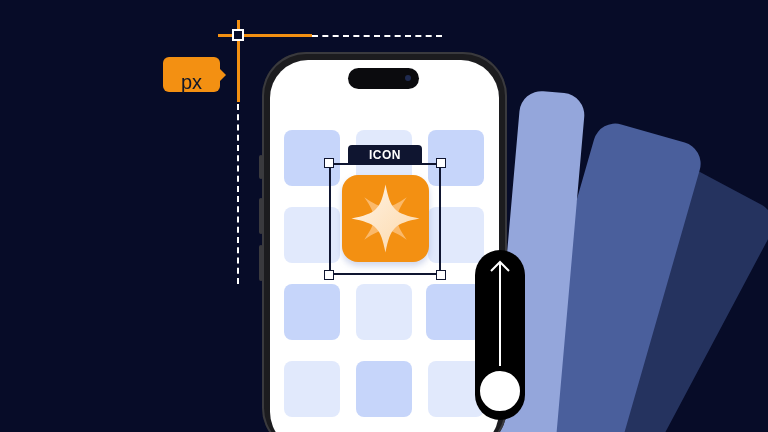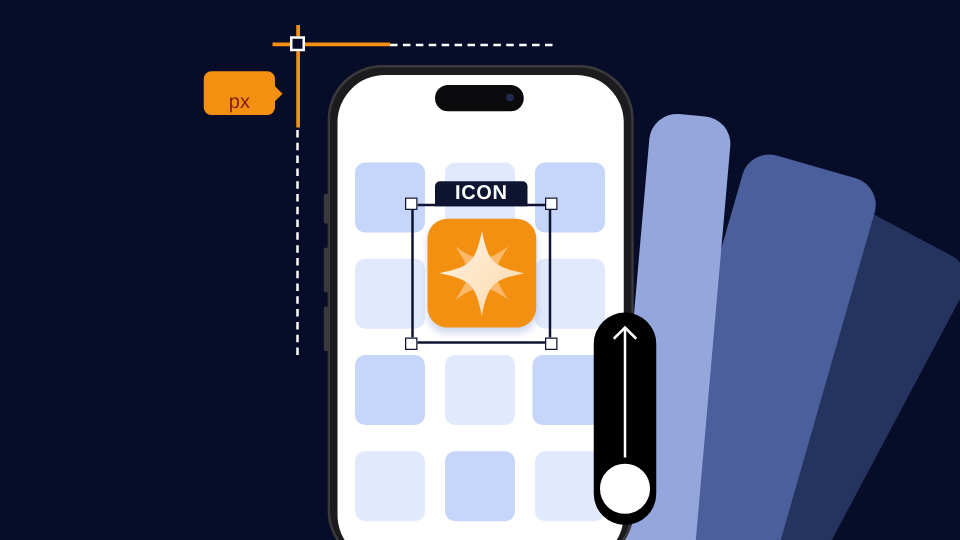--- a/index.html
+++ b/index.html
@@ -21,21 +21,21 @@
 <div class="card" style="left:505px;top:105px;width:110px;height:345px;background:#4a5f9c;transform:rotate(16deg);transform-origin:0% 100%;"></div>
 <div class="card" style="left:490px;top:88px;width:65px;height:360px;background:#94a6db;transform:rotate(5deg);transform-origin:0% 100%;"></div>
 
 <div class="abs" style="left:218px;top:34px;width:94px;height:3px;background:#f39012;"></div>
 <div class="abs" style="left:312px;top:35px;width:130px;height:0;border-top:2px dashed #ffffff;"></div>
 <div class="abs" style="left:237px;top:20px;width:3px;height:82px;background:#f39012;"></div>
 <div class="abs" style="left:237px;top:104px;width:0;height:180px;border-left:2px dashed #ffffff;"></div>
 <div class="abs" style="left:232px;top:29px;width:12px;height:12px;background:#070c28;border:2px solid #ffffff;box-sizing:border-box;"></div>
 
 <div class="abs" style="left:163px;top:57px;width:57px;height:35px;background:#f39012;border-radius:6px;display:flex;align-items:center;justify-content:center;">
-  <span style="color:#7f1d1d;font-size:16px;margin-top:15px;">px</span>
+  <span style="color:#0f172a;font-size:20px;margin-top:15px;">px</span>
   <span style="position:absolute;right:-6px;top:12px;width:0;height:0;border-top:6px solid transparent;border-bottom:6px solid transparent;border-left:6px solid #f39012;"></span>
 </div>
 
 <div class="phone"></div>
 <div class="abs" style="left:259px;top:155px;width:4px;height:24px;background:#3a3a3e;border-radius:2px;"></div>
 <div class="abs" style="left:259px;top:198px;width:4px;height:36px;background:#3a3a3e;border-radius:2px;"></div>
 <div class="abs" style="left:259px;top:245px;width:4px;height:36px;background:#3a3a3e;border-radius:2px;"></div>
 <div class="screen"></div>
 <div class="island"></div>
 <div class="cam"></div>
@@ -49,21 +49,21 @@
 
 <div class="tile" style="left:284px;top:284px;background:#c6d5fa;"></div>
 <div class="tile" style="left:356px;top:284px;background:#e1e9fc;"></div>
 <div class="tile" style="left:426px;top:284px;background:#c6d5fa;"></div>
 
 <div class="tile" style="left:284px;top:361px;background:#e1e9fc;"></div>
 <div class="tile" style="left:356px;top:361px;background:#c6d5fa;"></div>
 <div class="tile" style="left:428px;top:361px;background:#e1e9fc;"></div>
 
 <div class="abs" style="left:348px;top:145px;width:74px;height:20px;background:#0f1530;border-radius:4px 4px 0 0;display:flex;align-items:center;justify-content:center;">
-  <span style="color:#fff;font-size:16px;font-weight:bold;letter-spacing:0.5px;">ICON</span>
+  <span style="color:#fff;font-size:12px;font-weight:bold;letter-spacing:0.5px;">ICON</span>
 </div>
 <div class="abs" style="left:329px;top:163px;width:112px;height:112px;border:2px solid #0f1530;box-sizing:border-box;"></div>
 <div class="handle" style="left:324px;top:158px;"></div>
 <div class="handle" style="left:436px;top:158px;"></div>
 <div class="handle" style="left:324px;top:270px;"></div>
 <div class="handle" style="left:436px;top:270px;"></div>
 
 <div class="abs" style="left:342px;top:175px;width:87px;height:87px;border-radius:16px;background:#f39012;box-shadow:0 4px 6px rgba(120,140,200,0.35);">
   <svg width="87" height="87" viewBox="0 0 87 87">
     <defs>

